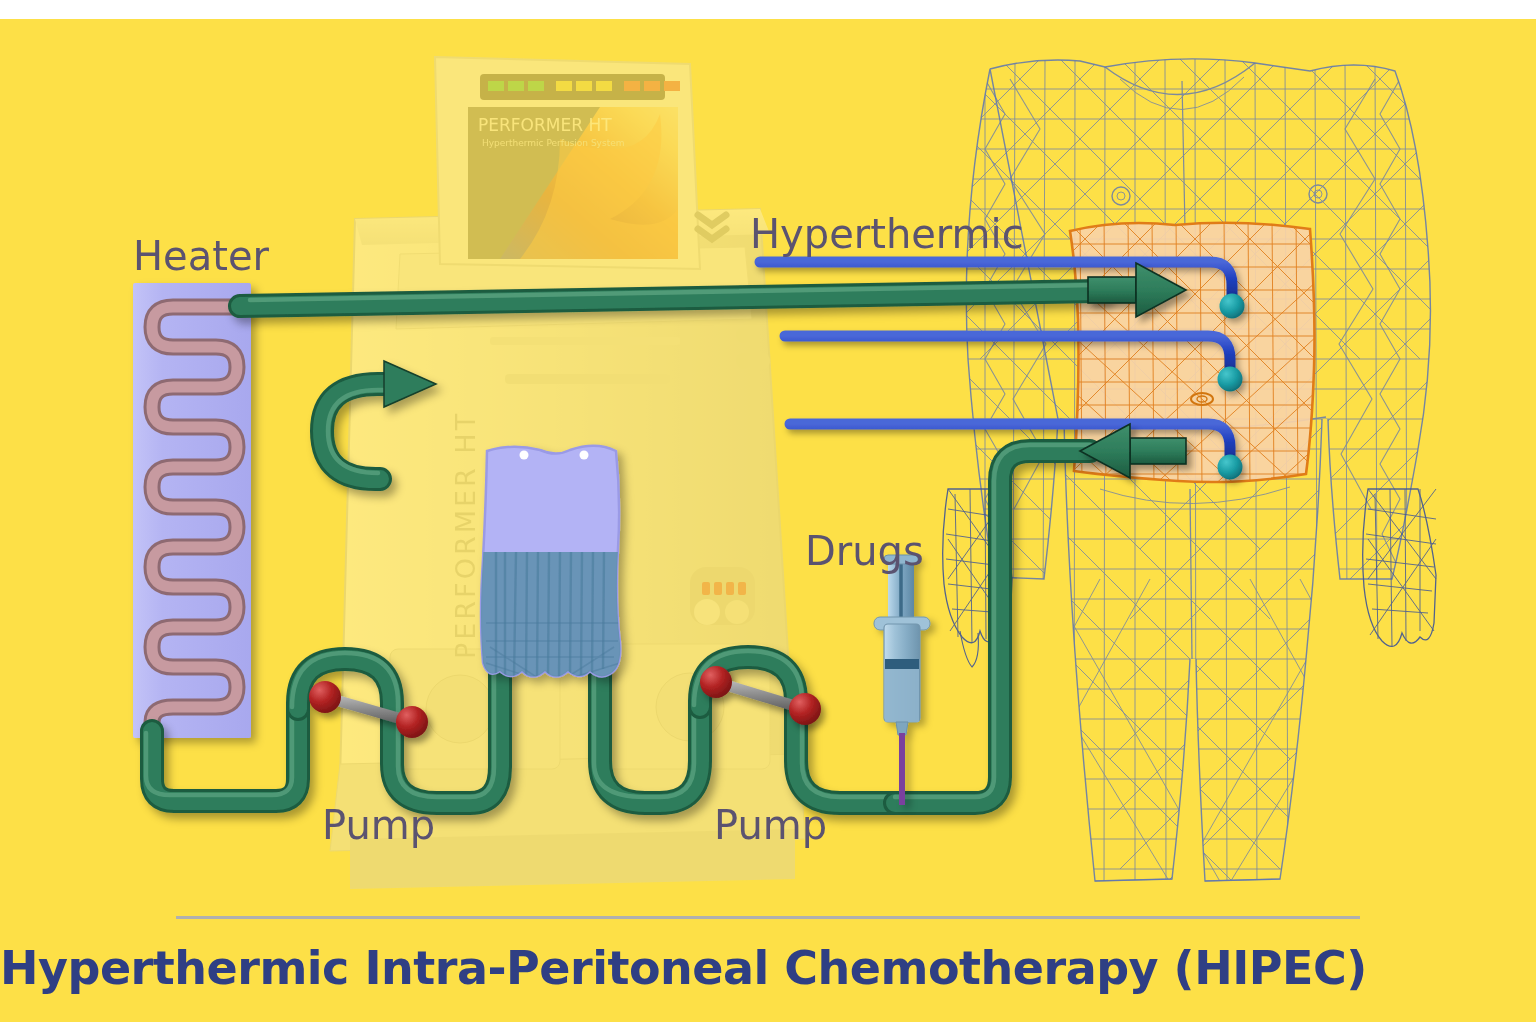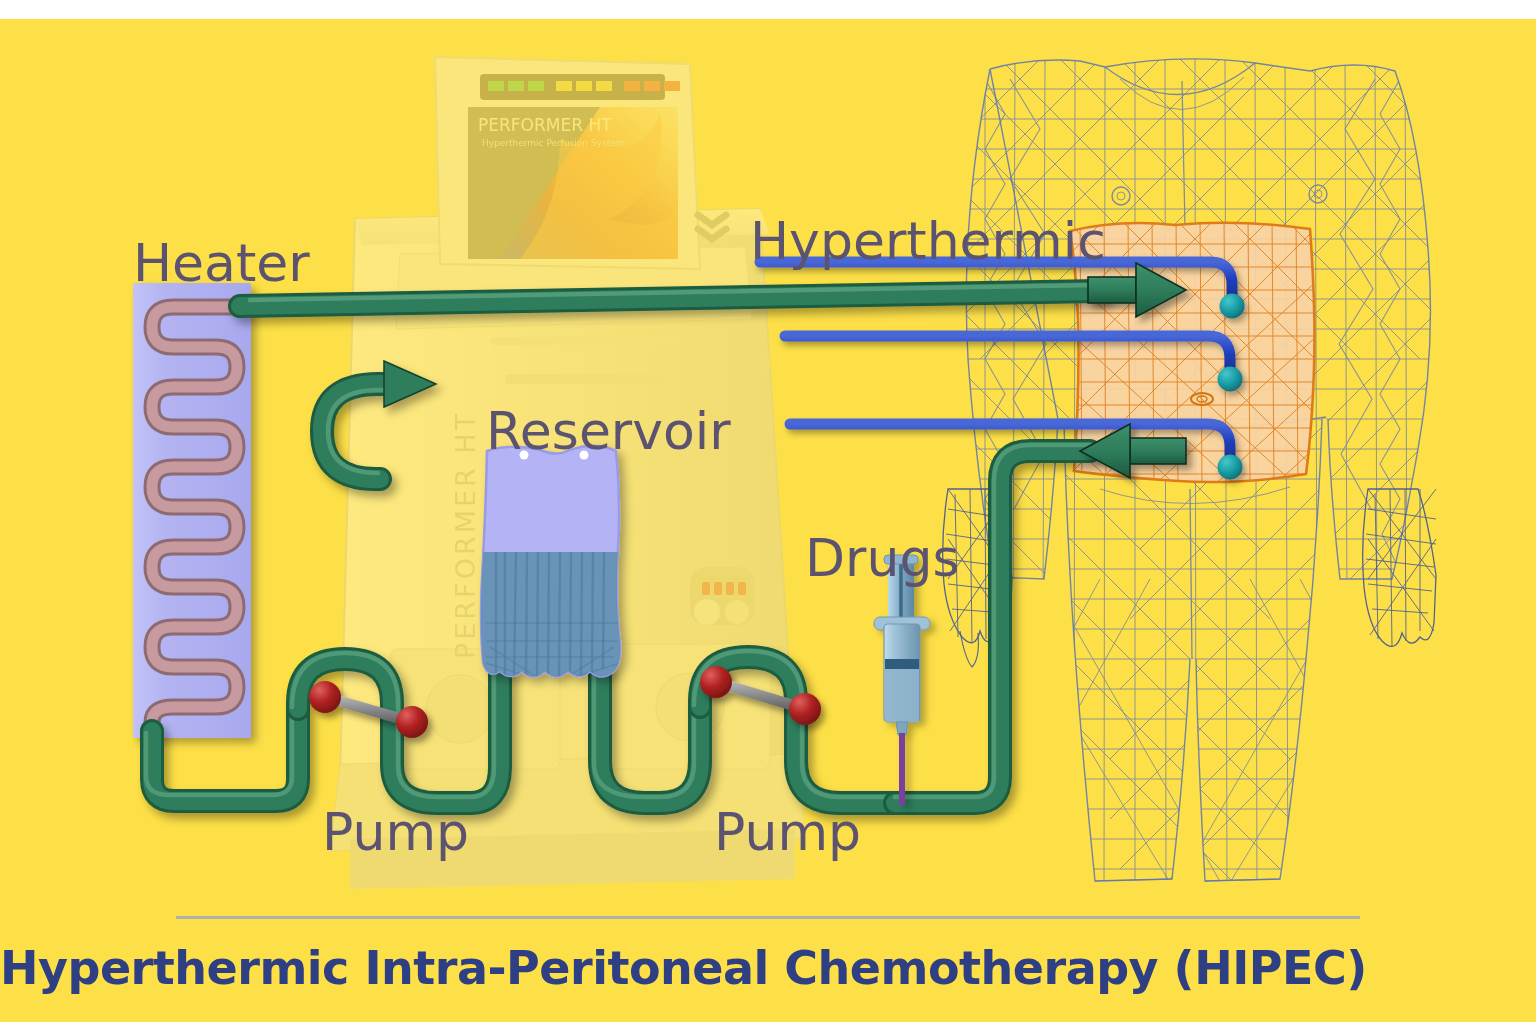--- a/index.html
+++ b/index.html
@@ -18,21 +18,21 @@
   svg.layer{
     position:absolute;
     left:0; top:0;
     width:1536px;
     height:1022px;
   }
   .lbl{
     position:absolute;
     color:#5b5370;
     font-family:"DejaVu Sans","Liberation Sans",sans-serif;
-    font-size:52px;
+    font-size:40px;
     font-weight:400;
     white-space:nowrap;
     letter-spacing:0px;
   }
   #title{
     position:absolute;
     left:0;
     top:922px;
     width:1349px;
     text-align:center;
@@ -521,21 +521,20 @@
     </g>
 
     <g filter="url(#arrShadow)">
       <rect x="1130" y="419" width="56" height="26" fill="url(#arrGrad)" stroke="#0c3022" stroke-width="1.6"></rect>
       <polygon points="1130,405 1080,432 1130,459" fill="url(#arrGrad)" stroke="#0c3022" stroke-width="1.6"></polygon>
     </g>
   </svg>
 
   <div class="lbl" style="left:133px; top:214px;">Heater</div>
 
-  <div class="lbl" style="left:486px; top:382px;">Reservoir</div>
 
   <div class="lbl" style="left:322px; top:783px;">Pump</div>
 
   <div class="lbl" style="left:714px; top:783px;">Pump</div>
 
   <div class="lbl" style="left:805px; top:509px;">Drugs</div>
 
   <div class="lbl" style="left:750px; top:192px;">Hyperthermic</div>
 
   <div id="divider"></div>

